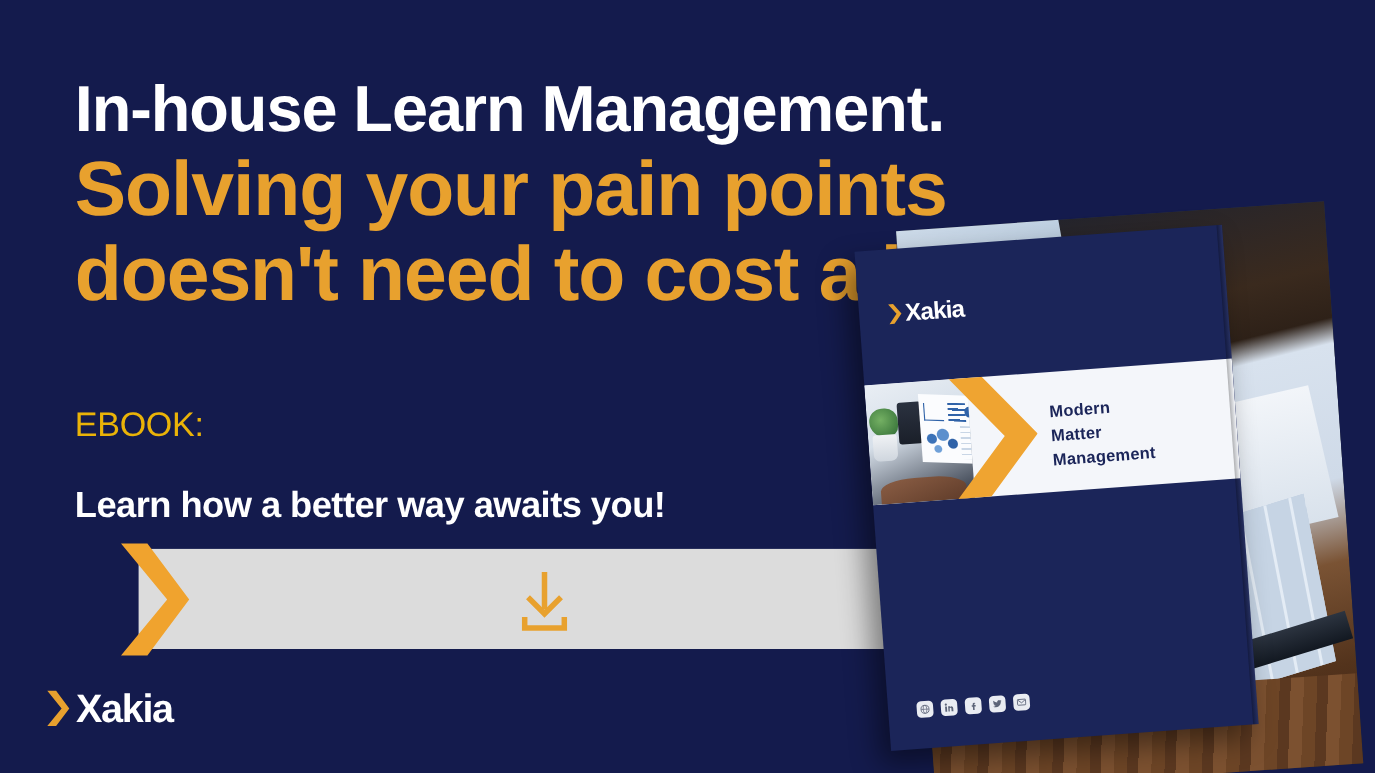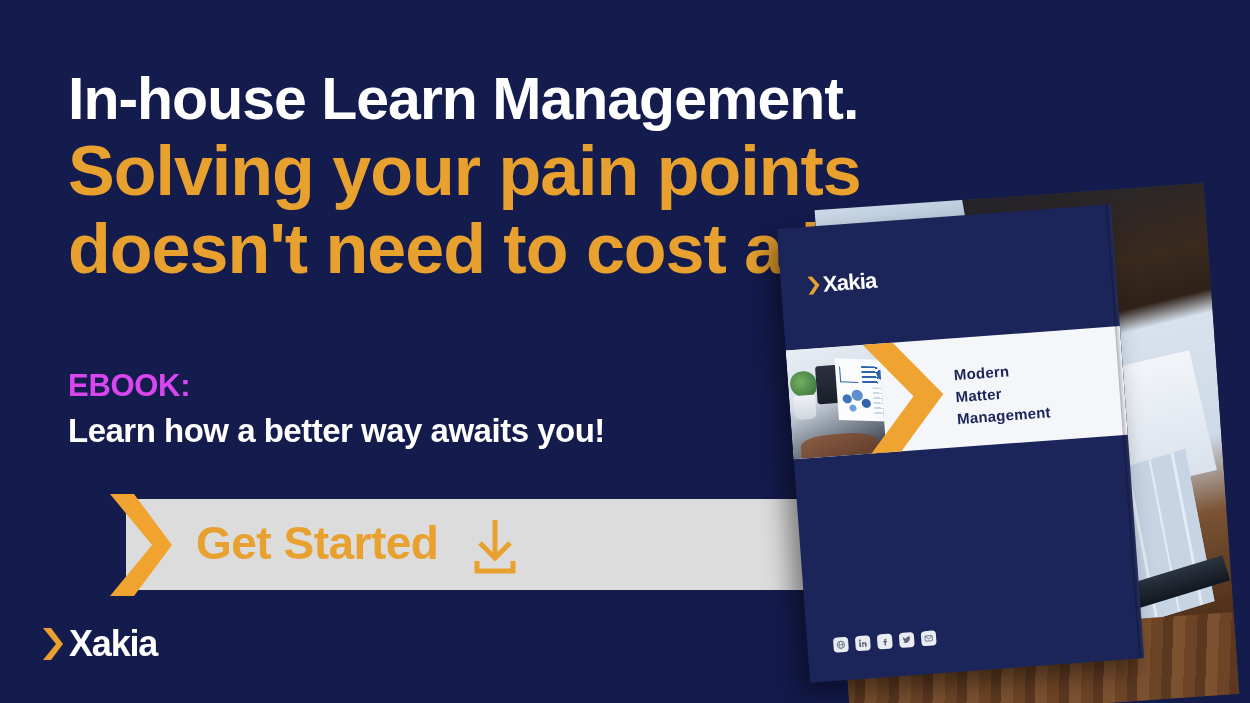--- a/index.html
+++ b/index.html
@@ -148,32 +148,32 @@
     max-width:940px;
   }
 
   
   .kicker {
     position:absolute;
     left:68px; top:367px;
   }
   .kicker-label {
     font-size:31px;
-    font-weight:bold;
-    color:#d946ef;
+    font-weight:normal;
+    color:#eab308;
     letter-spacing:-0.3px;
     line-height:1.25;
   }
   .kicker-sub {
     font-size:33px;
     font-weight:bold;
     color:#ffffff;
     letter-spacing:-0.5px;
     line-height:1.25;
-    margin-top:4px;
+    margin-top:32px;
     white-space:nowrap;
   }
 
   
   .brand {
     position:absolute;
     left:42px; top:626px;
     display:flex;
     align-items:center;
     gap:5px;
@@ -341,21 +341,20 @@
   </div>
 
   <div class="cta-bar"></div>
 
   <span class="cta-chevron">
     <svg viewBox="0 0 66 106" width="66" height="106" aria-hidden="true">
       <path d="M2 2 L44 53 L2 104 L26 104 L64 53 L26 2 Z" fill="currentColor"></path>
     </svg>
   </span>
 
-  <div class="cta-label">Get Started</div>
 
   <span class="cta-download-icon">
     <svg viewBox="0 0 50 58" width="50" height="58" aria-hidden="true">
       <path d="M25 2 L25 36" stroke="currentColor" stroke-width="5" fill="none" stroke-linecap="butt"></path>
       <path d="M10 25 L25 40 L40 25" stroke="currentColor" stroke-width="5" fill="none" stroke-linecap="butt" stroke-linejoin="miter"></path>
       <path d="M7 43 L7 53 L43 53 L43 43" stroke="currentColor" stroke-width="5" fill="none"></path>
     </svg>
   </span>
 
   <div class="headline">

